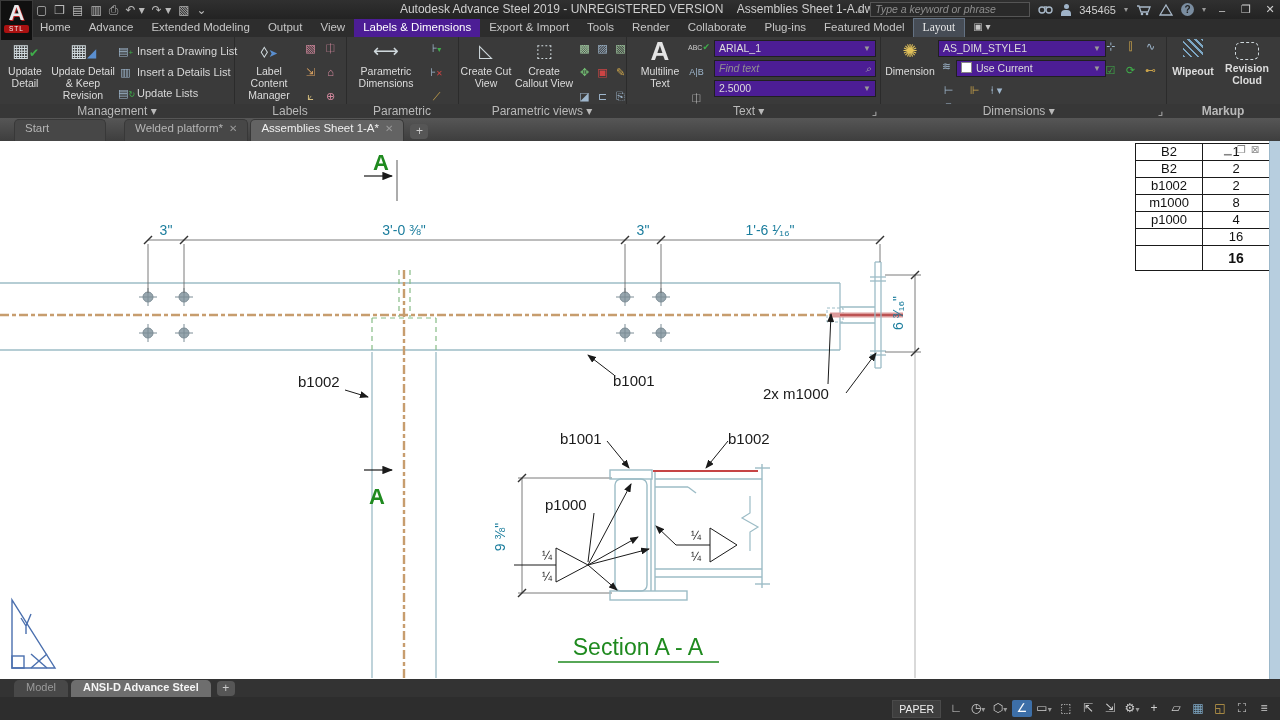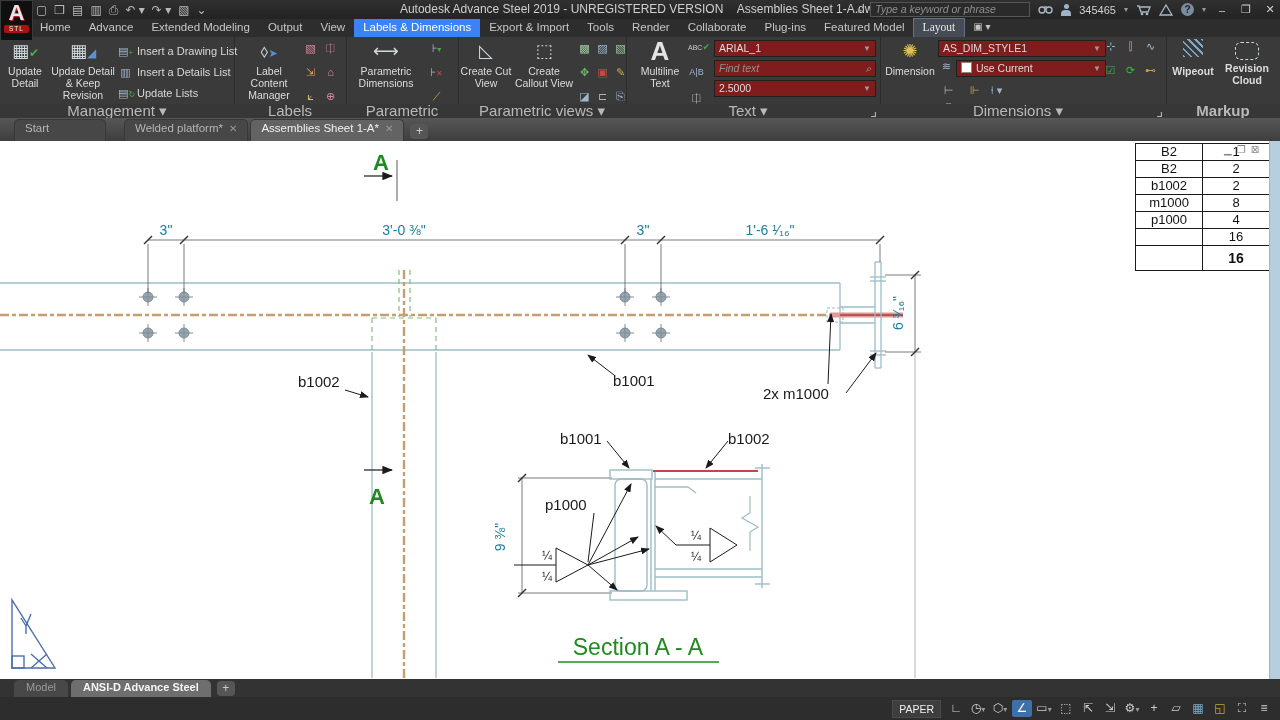--- a/index.html
+++ b/index.html
@@ -14,31 +14,31 @@
   .search-box{width:150px;height:13px;background:#2a2a2a;border:1px solid #555;color:#8f8f8f;
     font-style:italic;font-size:10.5px;padding:0 4px;line-height:13px;}
   .winbtn{color:#cfcfcf;font-size:11px;width:16px;text-align:center;}
   
   #logo{left:0;top:0;width:31px;height:39px;background:#101010;border:1px solid #3a3a3a;text-align:center;z-index:30;}
   #logo .a{color:#e8e8ea;font-size:22px;font-weight:bold;line-height:24px;text-shadow:1px 1px 0 #b22;}
   #logo .stl{background:#a11;color:#eee;font-size:6.5px;letter-spacing:1px;line-height:8px;margin:0 3px;border-radius:2px;}
   
   #ribbontabs{left:31px;top:19px;width:1249px;height:18px;background:#2d2d2d;display:flex;font-size:11.5px;color:#c6c6c6;}
   #ribbontabs .rtab{padding:2px 9px 0;white-space:nowrap;cursor:default;}
-  #ribbontabs .rtab.active{background:#3b82f6;color:#fff;}
+  #ribbontabs .rtab.active{background:#4c1d95;color:#fff;}
   #ribbontabs .rtab.hilite{background:#464c55;outline:1px solid #647283;color:#e8e8e8;font-family:Liberation Serif, serif;}
   
   #ribbon{left:0;top:37px;width:1280px;height:81px;background:#3a3a3a;color:#d6d6d6;}
   .panel{position:absolute;top:0;height:81px;border-right:1px solid #2b2b2b;}
-  .plabel{position:absolute;bottom:0;left:0;right:0;height:14px;text-align:center;font-size:15px;color:#b9b9b9;background:#373737;line-height:14px;}
+  .plabel{position:absolute;bottom:0;left:0;right:0;height:14px;text-align:center;font-size:12px;color:#b9b9b9;background:#373737;line-height:14px;}
   .bigbtn{position:absolute;top:2px;text-align:center;font-size:10.5px;line-height:12px;color:#dcdcdc;cursor:default;}
   .bigbtn .bicon{display:block;margin:0 auto 2px;width:26px;height:24px;line-height:24px;font-size:18px;text-align:center;}
   .lbtn{position:absolute;left:118px;width:116px;height:19px;font-size:11px;color:#d8d8d8;display:flex;align-items:center;gap:4px;white-space:nowrap;}
   .sicon{display:inline-block;width:15px;height:14px;line-height:14px;text-align:center;font-size:11px;}
-  .field{position:absolute;height:15px;background:#7f1d1d;border:1px solid #202020;color:#dcdcdc;font-size:10.5px;line-height:15px;padding:0 4px;}
+  .field{position:absolute;height:15px;background:#4c1d95;border:1px solid #202020;color:#dcdcdc;font-size:10.5px;line-height:15px;padding:0 4px;}
   .field .car{float:right;color:#9a9a9a;font-size:8px;}
   .grid-ic{position:absolute;width:17px;height:15px;font-size:11px;line-height:15px;text-align:center;color:#cfcfcf;}
   
   #doctabs{left:0;top:118px;width:1280px;height:23px;background:linear-gradient(#565656,#3e3e3e);display:flex;align-items:flex-end;}
   .dtab{height:19px;margin-left:2px;padding:2px 10px 0;font-size:11.5px;color:#b5b5b5;background:#474747;
     border-radius:5px 5px 0 0;border:1px solid #383838;border-bottom:none;white-space:nowrap;}
   .dtab .x{color:#999;margin-left:6px;font-size:10px;}
   .dtab.active{background:#636363;color:#f0f0f0;}
   .dplus{width:18px;height:15px;background:#565656;border-radius:4px;color:#ccc;text-align:center;line-height:15px;margin:0 0 2px 6px;font-size:12px;}
   

